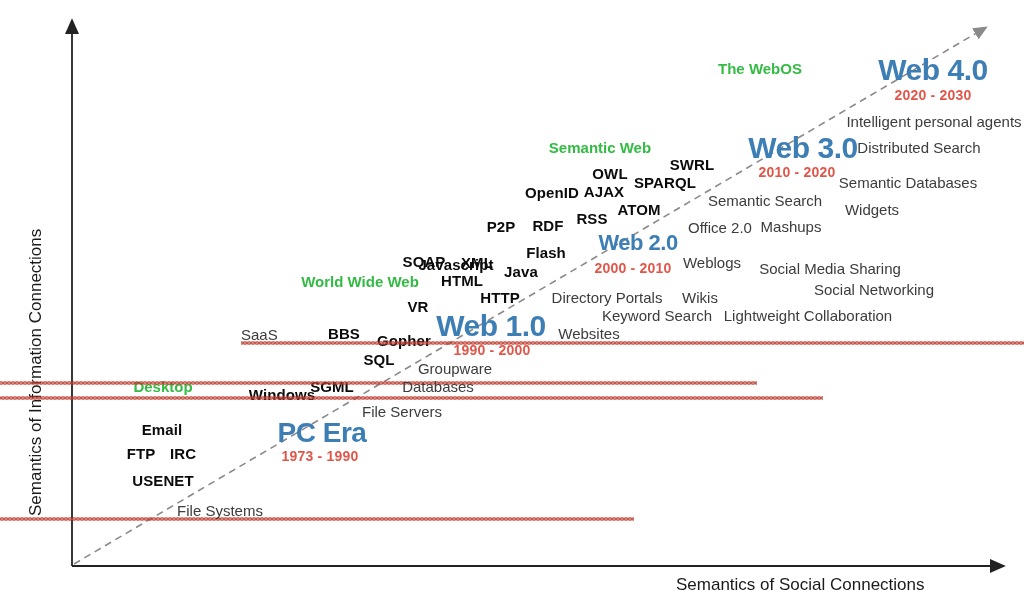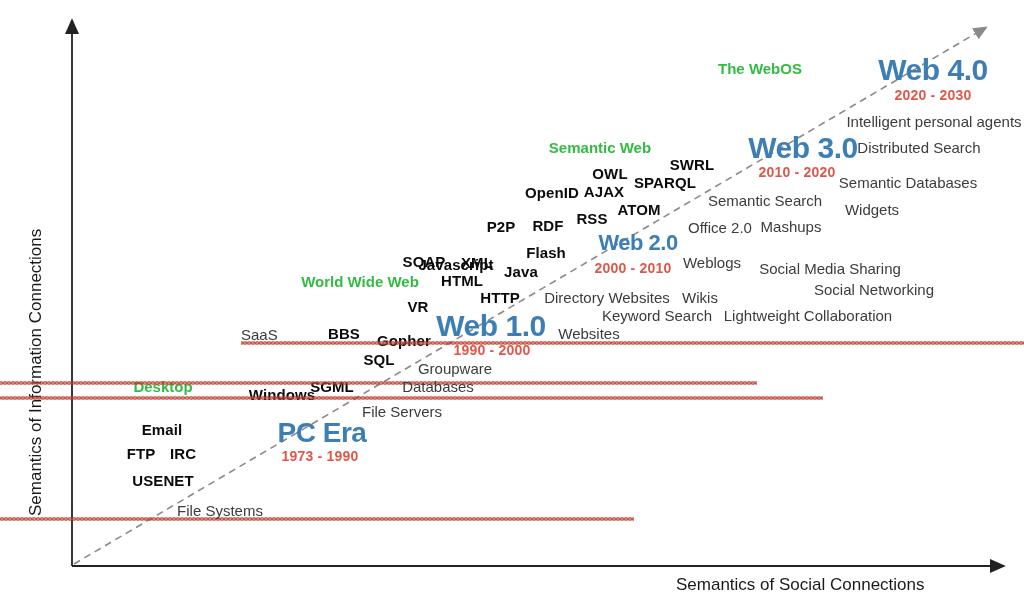--- a/index.html
+++ b/index.html
@@ -156,21 +156,21 @@
       <div class="lbl tech" style="left: 692px; top: 164px;">SWRL</div>
     </div>
   <div id="layer-social">
       <div class="lbl social" style="left: 220px; top: 510px;">File Systems</div>
       <div class="lbl social" style="left: 402px; top: 411px;">File Servers</div>
       <div class="lbl social" style="left: 438px; top: 386px;">Databases</div>
       <div class="lbl social" style="left: 455px; top: 368px;">Groupware</div>
       <div class="lbl social" style="left: 589px; top: 333px;">Websites</div>
       <div class="lbl social" style="left: 657px; top: 315px;">Keyword Search</div>
       <div class="lbl social" style="left: 808px; top: 315px;">Lightweight Collaboration</div>
-      <div class="lbl social" style="left: 607px; top: 297px;">Directory Websites</div>
+      <div class="lbl social" style="left: 607px; top: 297px;">Directory Portals</div>
       <div class="lbl social" style="left: 700px; top: 297px;">Wikis</div>
       <div class="lbl social squiggle" style="left: 753px; top: 289px;">SaaS</div>
       <div class="lbl social" style="left: 847px; top: 289px; margin-left: 27px;">Social Networking</div>
       <div class="lbl social" style="left: 712px; top: 262px;">Weblogs</div>
       <div class="lbl social" style="left: 830px; top: 268px;">Social Media Sharing</div>
       <div class="lbl social" style="left: 720px; top: 227px;">Office 2.0</div>
       <div class="lbl social" style="left: 791px; top: 226px;">Mashups</div>
       <div class="lbl social" style="left: 765px; top: 200px;">Semantic Search</div>
       <div class="lbl social" style="left: 872px; top: 209px;">Widgets</div>
       <div class="lbl social" style="left: 908px; top: 182px;">Semantic Databases</div>

